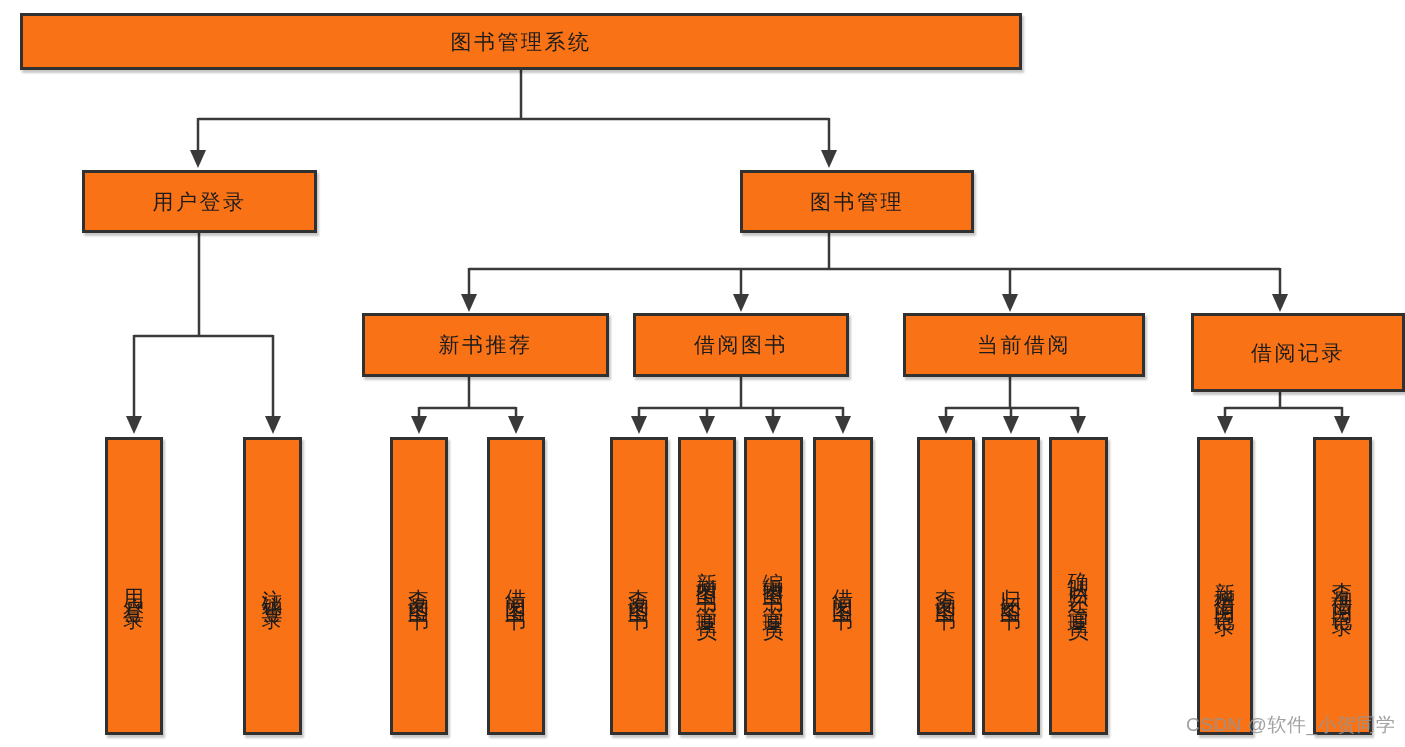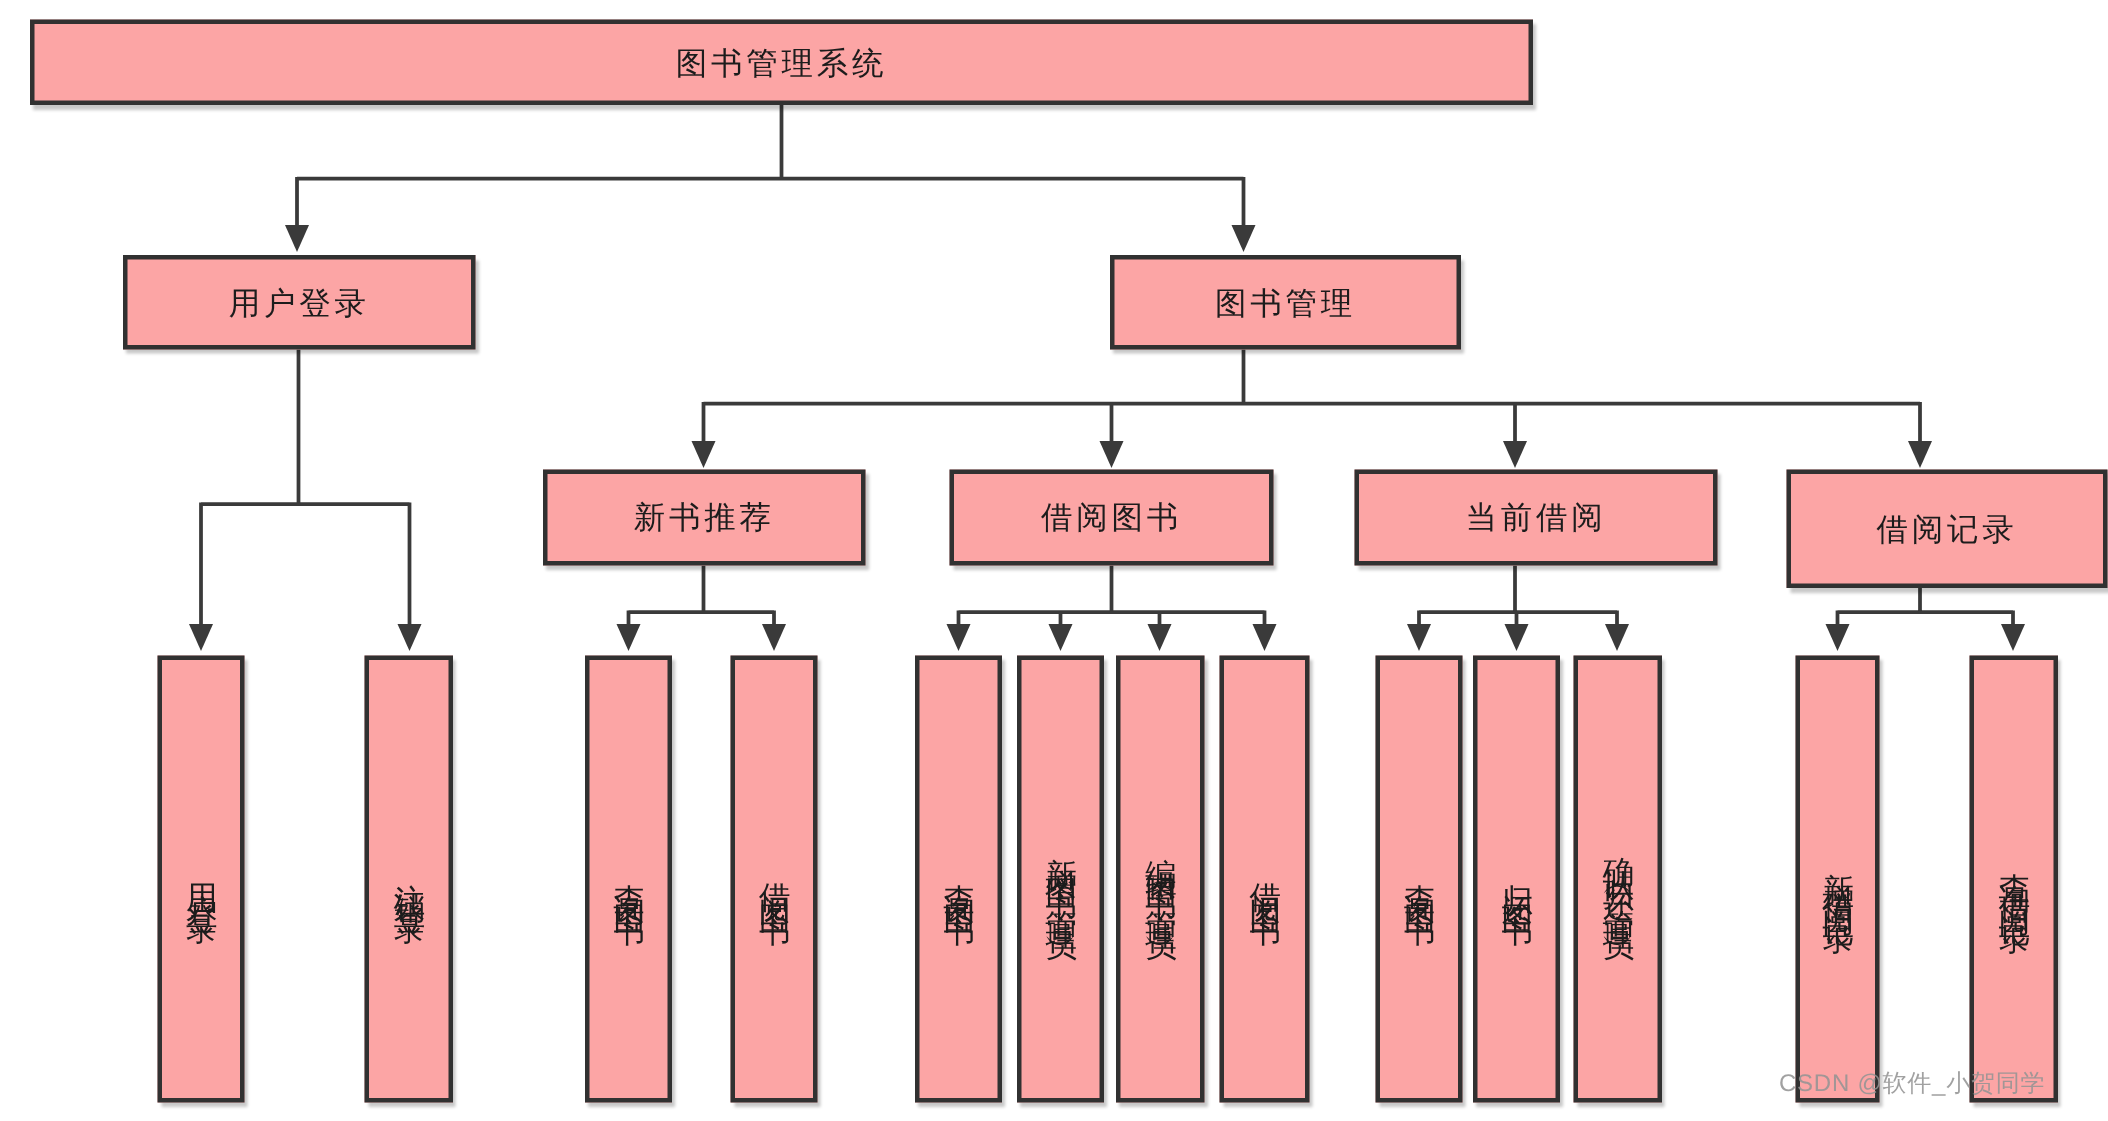--- a/index.html
+++ b/index.html
@@ -15,21 +15,21 @@
   }
   .connectors path {
     stroke: #3a3a3a; stroke-width: 2.5; fill: none;
   }
   .connectors polygon {
     fill: #3a3a3a; stroke: none;
   }
   .box {
     position: absolute;
     box-sizing: border-box;
-    background: #fca5a5;
+    background: #f97316;
     border: 3px solid #313131;
     box-shadow: 2px 3px 2px rgba(0,0,0,0.22);
     display: flex;
     align-items: center;
     justify-content: center;
     color: #1c1c1c;
     font-size: 21px;
     letter-spacing: 2.5px;
     z-index: 2;
     white-space: nowrap;
@@ -38,21 +38,21 @@
     writing-mode: vertical-rl;
     text-orientation: mixed;
     letter-spacing: 7px;
     white-space: normal;
     line-height: 1;
     padding: 6px 0;
   }
   .watermark {
     position: absolute;
     left: 1186px; top: 712px;
-    font-size: 16px;
+    font-size: 19px;
     letter-spacing: 0.5px;
     color: rgba(148,148,148,0.88);
     z-index: 6;
   }
 </style>
 </head>
 <body>
 
 <svg class="connectors" width="1405" height="747" viewBox="0 0 1405 747" xmlns="http://www.w3.org/2000/svg">
 
@@ -94,21 +94,21 @@
   <span>图书管理系统</span>
 </div>
 
 <div class="box" style="left:82px; top:170px; width:235px; height:63px">
   <span>用户登录</span>
 </div>
 <div class="box" style="left:740px; top:170px; width:234px; height:63px">
   <span>图书管理</span>
 </div>
 
-<div class="box" style="left:362px; top:313px; width:215px; height:64px">
+<div class="box" style="left:362px; top:313px; width:247px; height:64px">
   <span>新书推荐</span>
 </div>
 <div class="box" style="left:633px; top:313px; width:216px; height:64px">
   <span>借阅图书</span>
 </div>
 <div class="box" style="left:903px; top:313px; width:242px; height:64px">
   <span>当前借阅</span>
 </div>
 <div class="box" style="left:1191px; top:313px; width:214px; height:79px">
   <span>借阅记录</span>

